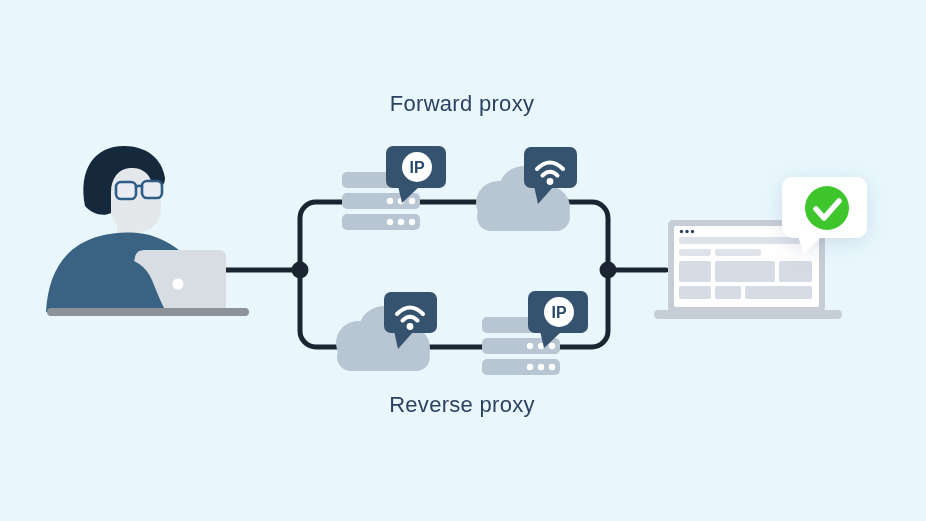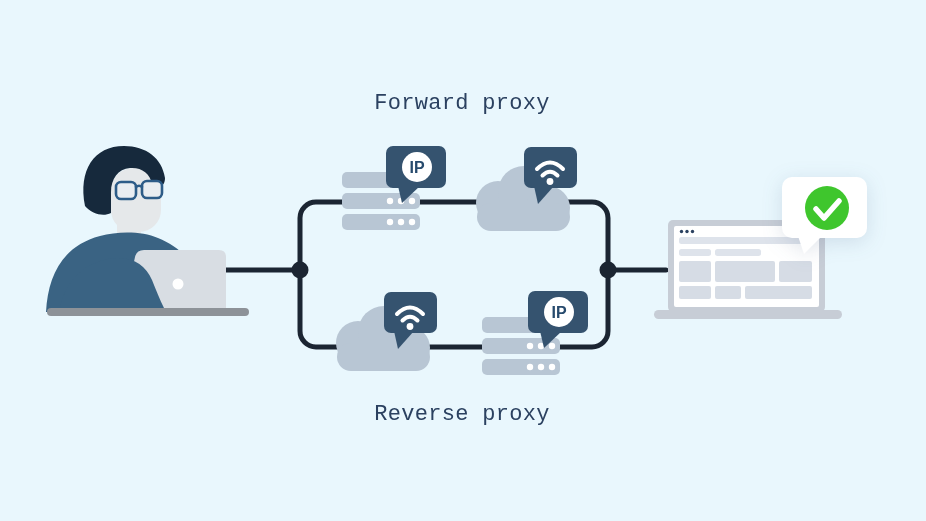--- a/index.html
+++ b/index.html
@@ -12,24 +12,23 @@
   }
   .scene{position:absolute;left:0;top:0;}
   .title{
     position:absolute;
     width:360px;
     text-align:center;
     font-size:22px;
     font-weight:500;
     letter-spacing:.3px;
     color:#2b4160;
-    font-family:Liberation Mono, monospace;
   }
   .title.forward{left:282px;top:91px;}
-  .title.reverse{left:282px;top:402px;}
+  .title.reverse{left:282px;top:392px;}
   .soft-card{filter:drop-shadow(0 4px 10px rgba(40,70,110,.14));}
   .ip-text{
     font-family:"Liberation Sans", sans-serif;
     font-size:16px;
     font-weight:bold;
   }
 </style>
 </head>
 <body>
 

